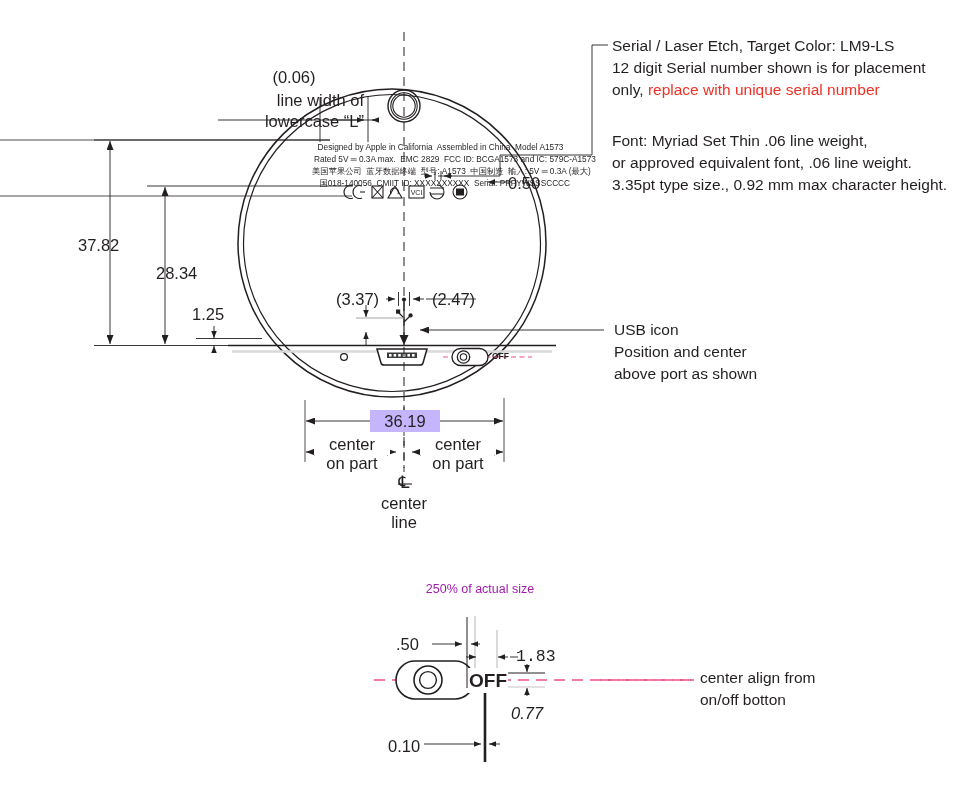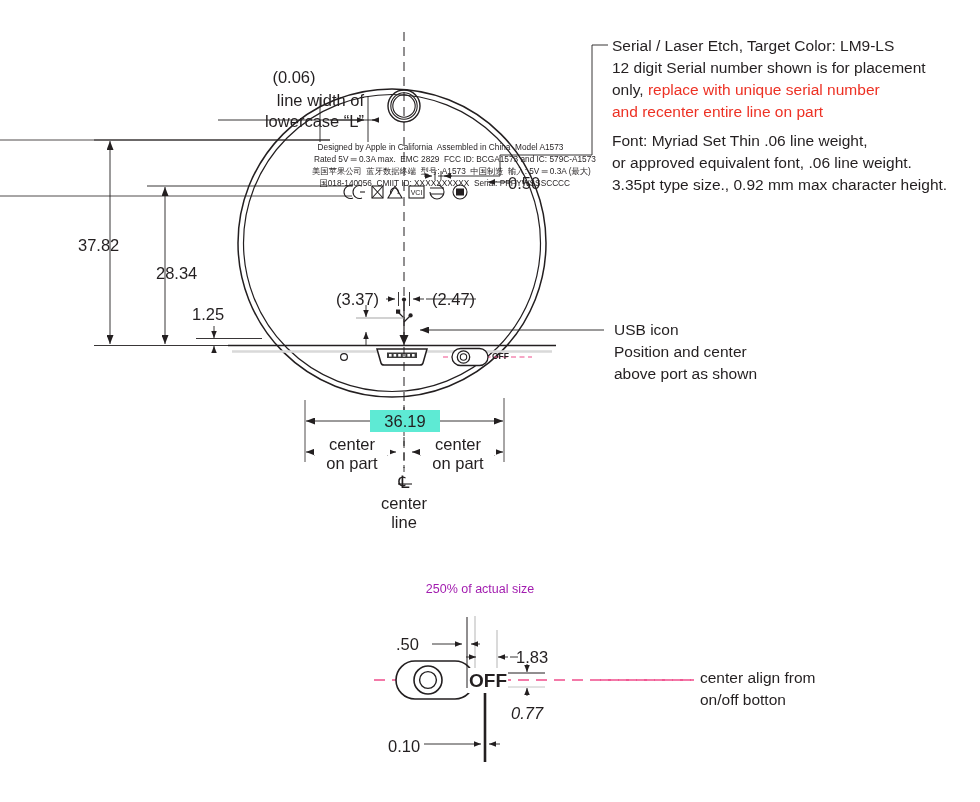--- a/index.html
+++ b/index.html
@@ -198,21 +198,20 @@
   </g>
 </svg>
 
 <div class="txt dim" style="left:224px;top:66px;width:140px;text-align:center;">(0.06)</div>
 <div class="txt dim" style="left:154px;top:89px;width:210px;text-align:right;">line width of</div>
 <div class="txt dim" style="left:154px;top:110px;width:210px;text-align:right;">lowercase “L”</div>
 
 <div class="txt note" style="left:612px;top:36px;">Serial / Laser Etch, Target Color: LM9-LS</div>
 <div class="txt note" style="left:612px;top:58px;">12 digit Serial number shown is for placement</div>
 <div class="txt note" style="left:612px;top:80px;"><span>only,</span><span class="note-red"> replace with unique serial number</span></div>
-<div class="txt note note-red" style="left:612px;top:102px;">and recenter entire line on part</div>
 <div class="txt note" style="left:612px;top:131px;">Font: Myriad Set Thin .06 line weight,</div>
 <div class="txt note" style="left:612px;top:153px;">or approved equivalent font, .06 line weight.</div>
 <div class="txt note" style="left:612px;top:175px;">3.35pt type size., 0.92 mm max character height.</div>
 
 <div class="txt tiny" style="left:310px;top:142px;width:190px;text-align:center;transform:scale(0.92);transform-origin:center top;">Designed by Apple in California  Assembled in China  Model A1573</div>
 <div class="txt tiny" style="left:306px;top:154px;width:198px;text-align:center;transform:scale(0.92);transform-origin:center top;">Rated 5V ═ 0.3A max.  EMC 2829  FCC ID: BCGA1573 and IC: 579C-A1573</div>
 <div class="txt tiny" style="left:304px;top:166px;width:202px;text-align:center;transform:scale(0.92);transform-origin:center top;">美国苹果公司  蓝牙数据终端  型号: A1573  中国制造  输入: 5V ═ 0.3A (最大)</div>
 <div class="txt tiny" style="left:312px;top:178px;width:186px;text-align:center;transform:scale(0.92);transform-origin:center top;">国018-140056  CMIIT ID: XXXXXXXXXX  Serial: PPPYWSSSCCCC</div>
 
 <div style="position:absolute;left:345px;top:182px;width:126px;height:20px;">
@@ -256,36 +255,36 @@
 <div class="txt dim" style="left:336px;top:288px;">(3.37)</div>
 
 <div class="txt dim" style="left:432px;top:288px;">(2.47)</div>
 
 <div class="txt" style="left:492px;top:351px;font-size:8.5px;font-weight:700;color:#231f20;">OFF</div>
 
 <div class="txt note" style="left:614px;top:320px;">USB icon</div>
 <div class="txt note" style="left:614px;top:342px;">Position and center</div>
 <div class="txt note" style="left:614px;top:364px;">above port as shown</div>
 
-<div class="txt dim" style="left:370px;top:410px;width:70px;text-align:center;background:#5eead4;">36.19</div>
+<div class="txt dim" style="left:370px;top:410px;width:70px;text-align:center;background:#c4b5fd;">36.19</div>
 
 <div class="txt dim" style="left:314px;top:433px;width:76px;text-align:center;background:#fff;">center</div>
 <div class="txt dim" style="left:314px;top:452px;width:76px;text-align:center;">on part</div>
 
 <div class="txt dim" style="left:420px;top:433px;width:76px;text-align:center;background:#fff;">center</div>
 <div class="txt dim" style="left:420px;top:452px;width:76px;text-align:center;">on part</div>
 
 <div class="txt cl-sym" style="left:386px;top:472px;width:36px;text-align:center;">℄</div>
 <div class="txt dim" style="left:366px;top:492px;width:76px;text-align:center;">center</div>
 <div class="txt dim" style="left:366px;top:511px;width:76px;text-align:center;">line</div>
 
 <div class="txt scale-note" style="left:400px;top:581px;width:160px;text-align:center;">250% of actual size</div>
 
 <div class="txt dim" style="left:396px;top:633px;">.50</div>
-<div class="txt dim" style="left:516px;top:646px;">1.83</div>
+<div class="txt dim" style="left:516px;top:646px;font-family:Liberation Mono, monospace;">1.83</div>
 <div class="txt dim" style="left:511px;top:702px;font-style:italic;">0.77</div>
 <div class="txt dim" style="left:388px;top:735px;">0.10</div>
 
 <div class="txt offlbl" style="left:468px;top:668px;background:#fff;padding:0 1px;">OFF</div>
 
 <div class="txt note" style="left:700px;top:668px;">center align from</div>
 <div class="txt note" style="left:700px;top:690px;">on/off botton</div>
 
 </div>
 

